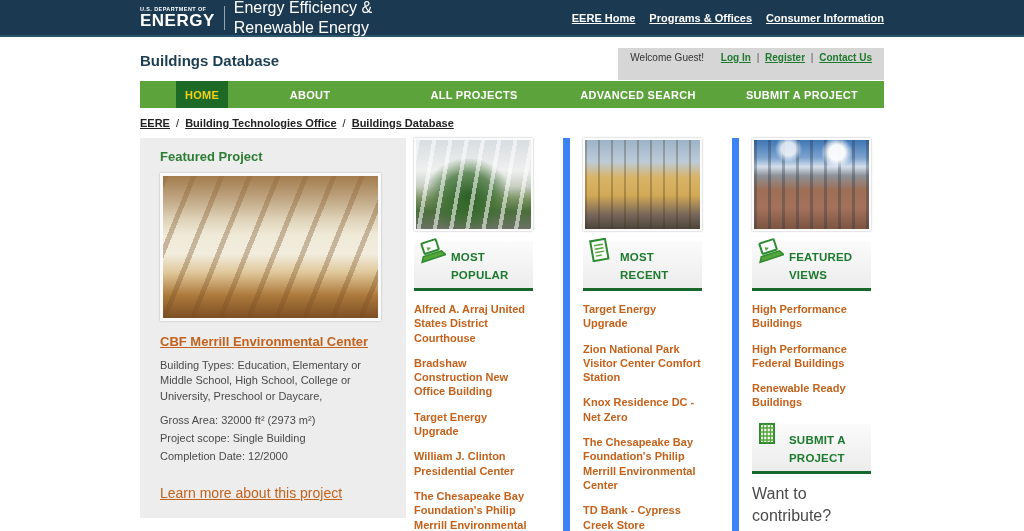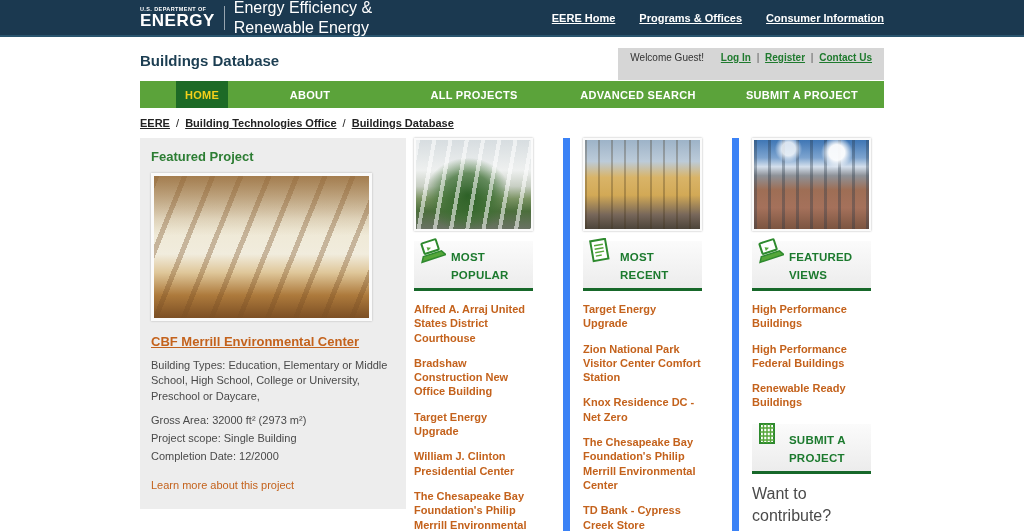--- a/index.html
+++ b/index.html
@@ -7,21 +7,21 @@
   .shell { width:744px; margin:0 auto; }
 
   
   .topbar { height:37px; background:#1b3950; border-bottom:2px solid #29546e; }
   .topbar .shell { display:flex; align-items:center; height:100%; }
   .logo-wrap { display:flex; align-items:center; color:#fff; }
   .dept-small { font-size:5.5px; font-weight:bold; letter-spacing:.4px; }
   .dept-name { font-size:17px; font-weight:bold; letter-spacing:.5px; line-height:1; }
   .logo-sep { width:1px; height:24px; background:rgba(255,255,255,.55); margin:0 9px; }
   .program { font-size:16px; line-height:1.25; color:#fff; }
-  .toplinks { margin-left:auto; display:flex; gap:24px; }
+  .toplinks { margin-left:auto; display:flex; gap:14px; }
   .toplinks .tlink { color:#fff; font-size:11px; font-weight:bold; text-decoration:underline; cursor:pointer; }
 
   
   .masthead { height:44px; position:relative; }
   .page-title { font-size:15px; font-weight:bold; color:#1c3e52; padding-top:15px; }
   .welcome-bar { position:absolute; right:0; top:11px; background:#d6d6d6; height:32px; line-height:20px; padding:0 12px; font-size:10px; color:#333; white-space:nowrap; }
   .welcome-bar .wtext { margin-right:14px; }
   .welcome-bar .wlink { color:#1f7a2e; font-weight:bold; text-decoration:underline; cursor:pointer; }
   .welcome-bar .wsep { color:#555; margin:0 3px; }
 
@@ -33,32 +33,32 @@
 
   
   .breadcrumb { padding:9px 0 7px; font-size:11px; font-weight:bold; color:#222; }
   .crumb { text-decoration:underline; cursor:pointer; }
   .bc-sep { margin:0 3px; font-weight:normal; }
 
   
   .content { display:flex; align-items:flex-start; margin-top:2px; }
 
   
-  .fp-panel { width:266px; background:#ededed; padding:11px 11px 16px; flex:0 0 auto; }
+  .fp-panel { width:266px; background:#ededed; padding:11px 20px 16px; flex:0 0 auto; }
   .fp-heading { color:#2c7d33; font-size:13px; font-weight:bold; margin-bottom:9px; }
   .fp-photo { width:221px; height:148px; border:3px solid #fafafa; box-shadow:0 0 2px rgba(0,0,0,.25); cursor:pointer;
     background:
       linear-gradient(to bottom, rgba(150,105,55,.8) 0%, rgba(150,105,55,.15) 30%, rgba(150,105,55,0) 42%),
       repeating-linear-gradient(112deg, rgba(120,78,36,.35) 0 5px, rgba(0,0,0,0) 5px 26px),
       linear-gradient(to bottom, #d9cdb0 0%, #efe9d6 38%, #f1ecdd 55%, #dfc79a 68%, #ad7a3c 84%, #7c4f24 100%);
   }
   .fp-title { display:inline-block; color:#c4621c; font-size:13px; font-weight:bold; text-decoration:underline; margin:13px 0 9px; cursor:pointer; }
   .fp-text { font-size:11px; color:#4a4a4a; line-height:1.4; margin-bottom:10px; }
   .fp-line { font-size:11px; color:#4a4a4a; margin:6px 0; }
-  .fp-link { display:inline-block; color:#c4621c; font-size:11px; font-weight:normal; margin-top:11px; cursor:pointer; }
+  .fp-link { display:inline-block; color:#c4621c; font-size:14px; font-weight:normal; text-decoration:underline; margin-top:17px; cursor:pointer; }
 
   
   .main { flex:1; padding-left:8px; }
   .search-row { display:flex; align-items:center; height:22px; margin-bottom:4px; }
   .search-heading { color:#2c7d33; font-size:13px; font-weight:bold; flex:1; }
   .search-box { position:relative; }
   .search-input { width:190px; height:18px; border:1px solid #b5b5b5; border-radius:9px; padding:0 20px 0 8px; font-size:11px; font-family:"Liberation Sans", sans-serif; outline:none; }
   .search-circle { position:absolute; right:6px; top:4px; width:10px; height:10px; border:1px solid #c9c9c9; border-radius:50%; }
   .search-btn { margin-left:6px; height:21px; padding:0 11px; font-size:11px; color:#222; border:1px solid #979797; border-radius:4px; background:linear-gradient(#fefefe,#dcdcdc); cursor:pointer; font-family:"Liberation Sans", sans-serif; }
 

